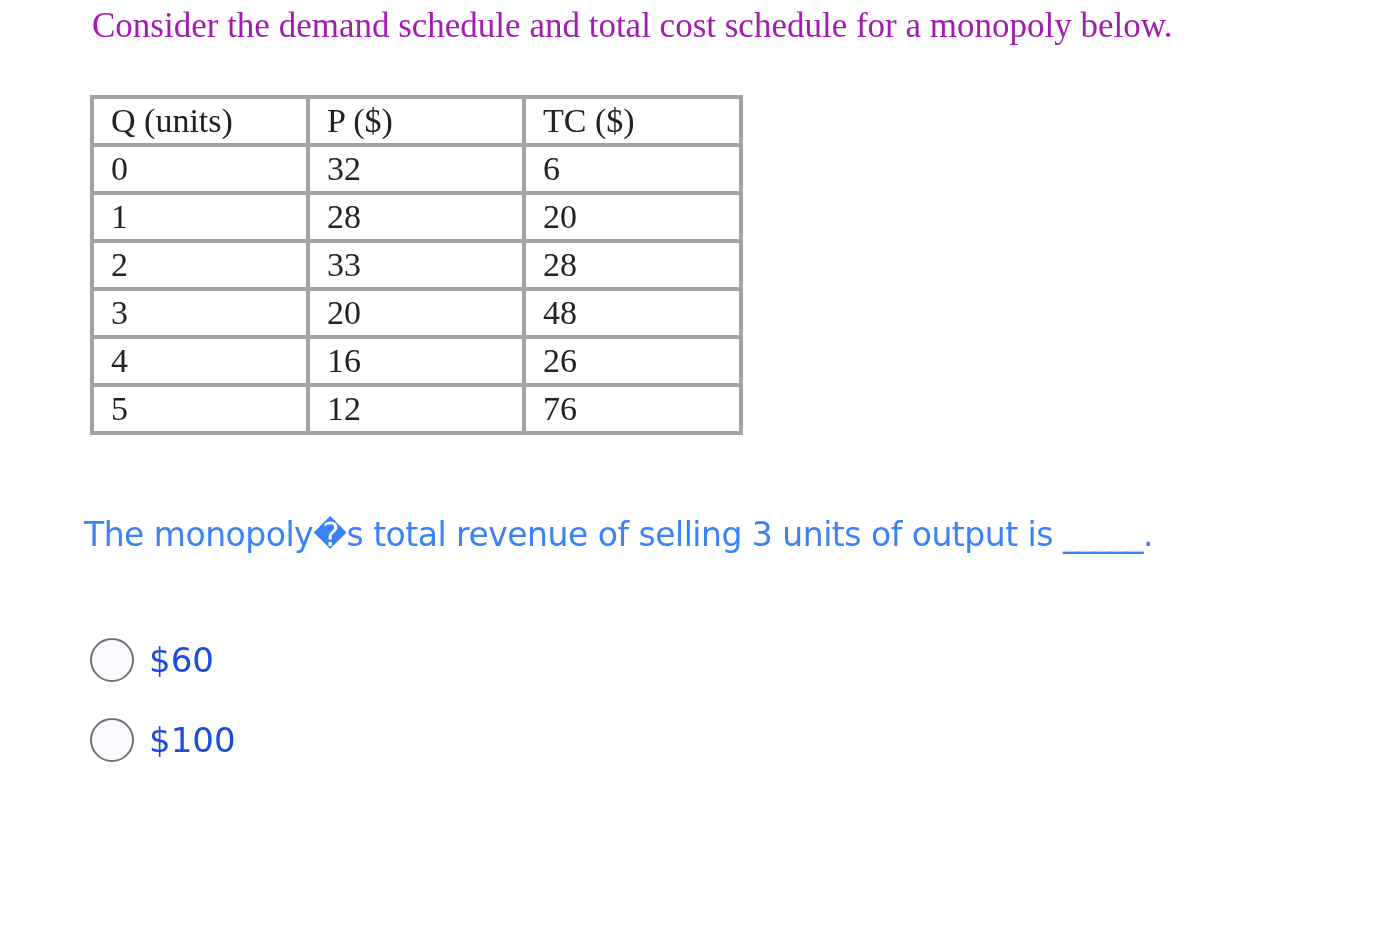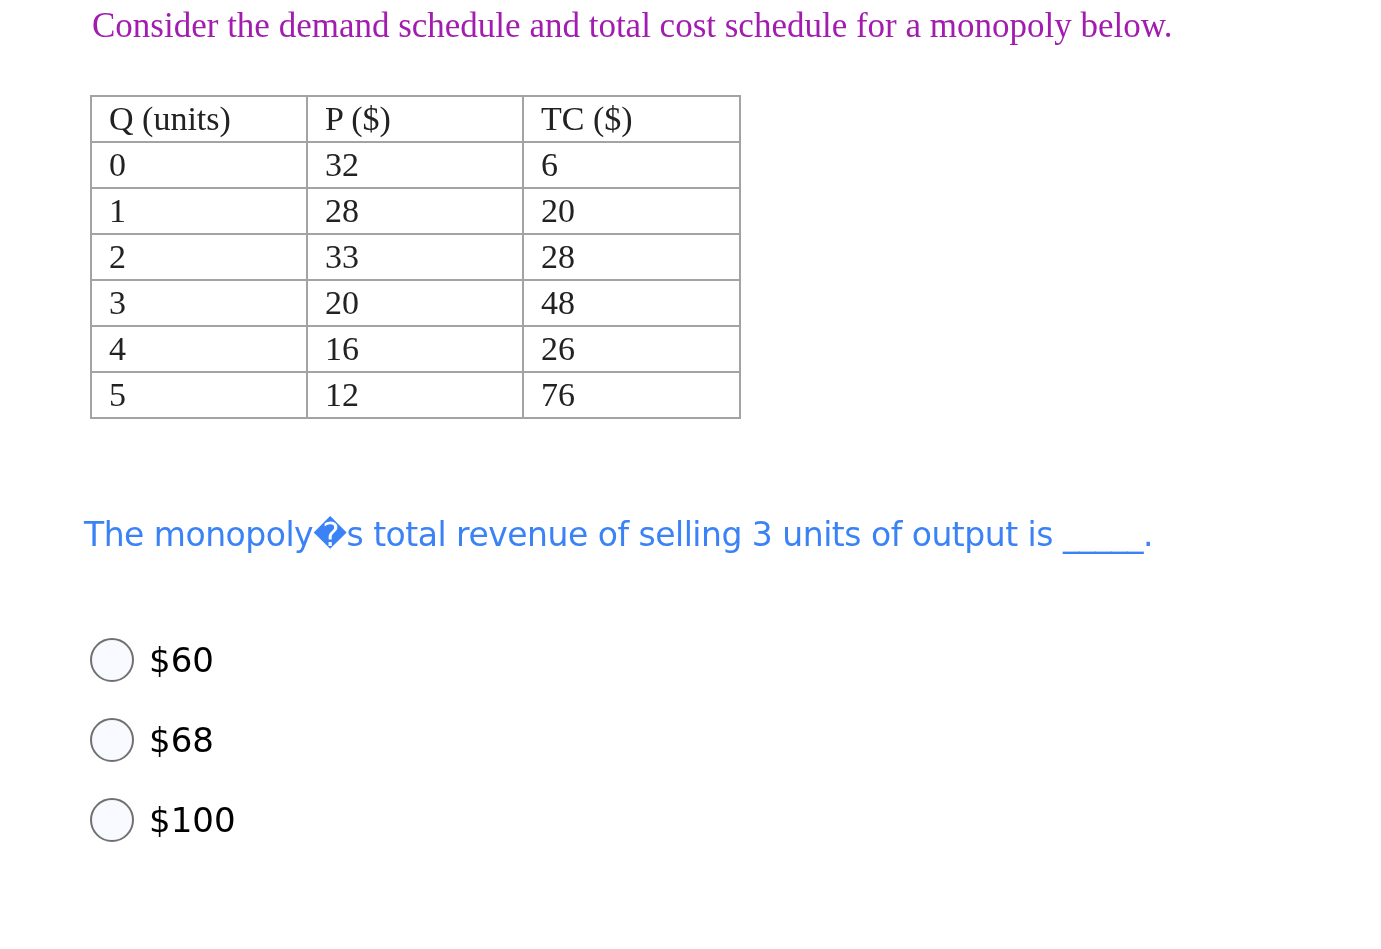--- a/index.html
+++ b/index.html
@@ -8,41 +8,41 @@
     position: absolute; left: 92px; top: 6px;
     font-family: "Liberation Serif", serif; font-size: 35px; color: #a21caf;
     white-space: nowrap; letter-spacing: 0px;
   }
   table.sched {
     position: absolute; left: 90px; top: 95px;
     border-collapse: collapse;
     font-family: "Liberation Serif", serif; font-size: 34px; color: #222;
   }
   table.sched td, table.sched th {
-    border: 2px solid #a3a3a3;
+    border: 4px solid #a3a3a3;
     height: 44px; padding: 0 0 0 17px; text-align: left; font-weight: normal;
     vertical-align: middle; line-height: 1;
   }
   table.sched col.c1 { width: 216px; }
   table.sched col.c2 { width: 216px; }
   table.sched col.c3 { width: 217px; }
   .question {
     position: absolute; left: 84px; top: 515px;
     font-family: "DejaVu Sans", sans-serif; font-size: 33px; color: #3b82f6;
     white-space: nowrap; letter-spacing: -0.5px;
   }
   .options { position: absolute; left: 90px; top: 620px; }
   .option { display: flex; align-items: center; height: 80px; margin-top: 0; }
   .option:first-child { margin-top: 0; }
   .radio {
     width: 44px; height: 44px; border-radius: 50%;
     border: 2px solid #707070; background: #f8faff; box-sizing: border-box;
     margin-right: 15px; cursor: pointer;
   }
-  .opt-label { font-family: "DejaVu Sans", sans-serif; font-size: 34px; color: #000000; }
+  .opt-label { font-family: "DejaVu Sans", sans-serif; font-size: 34px; color: #1d4ed8; }
 </style>
 </head>
 <body>
 
 <div class="intro">Consider the demand schedule and total cost schedule for a monopoly below.</div>
 
 <table class="sched">
   <colgroup>
       <col class="c1">
       <col class="c2">
@@ -89,19 +89,15 @@
 
 <div class="question">The monopoly�s total revenue of selling 3 units of output is _____.</div>
 
 <div class="options">
   <label class="option">
     <span class="radio"></span>
     <span class="opt-label">$60</span>
   </label>
   <label class="option">
     <span class="radio"></span>
-    <span class="opt-label">$68</span>
-  </label>
-  <label class="option">
-    <span class="radio"></span>
     <span class="opt-label">$100</span>
   </label>
 </div>
 
 </body></html>

